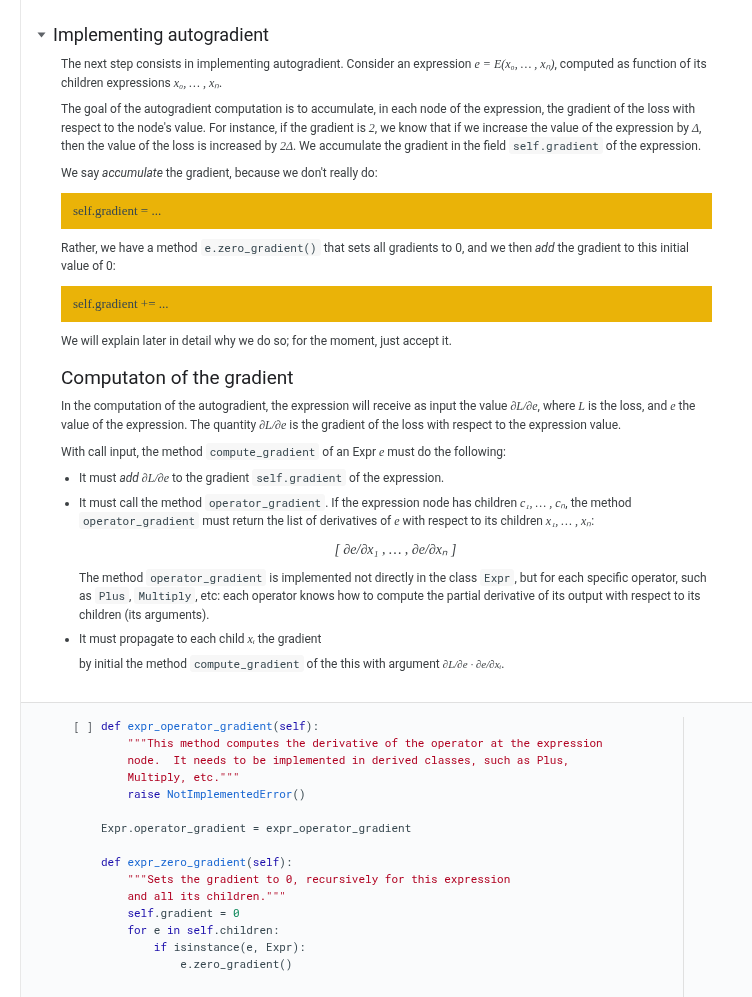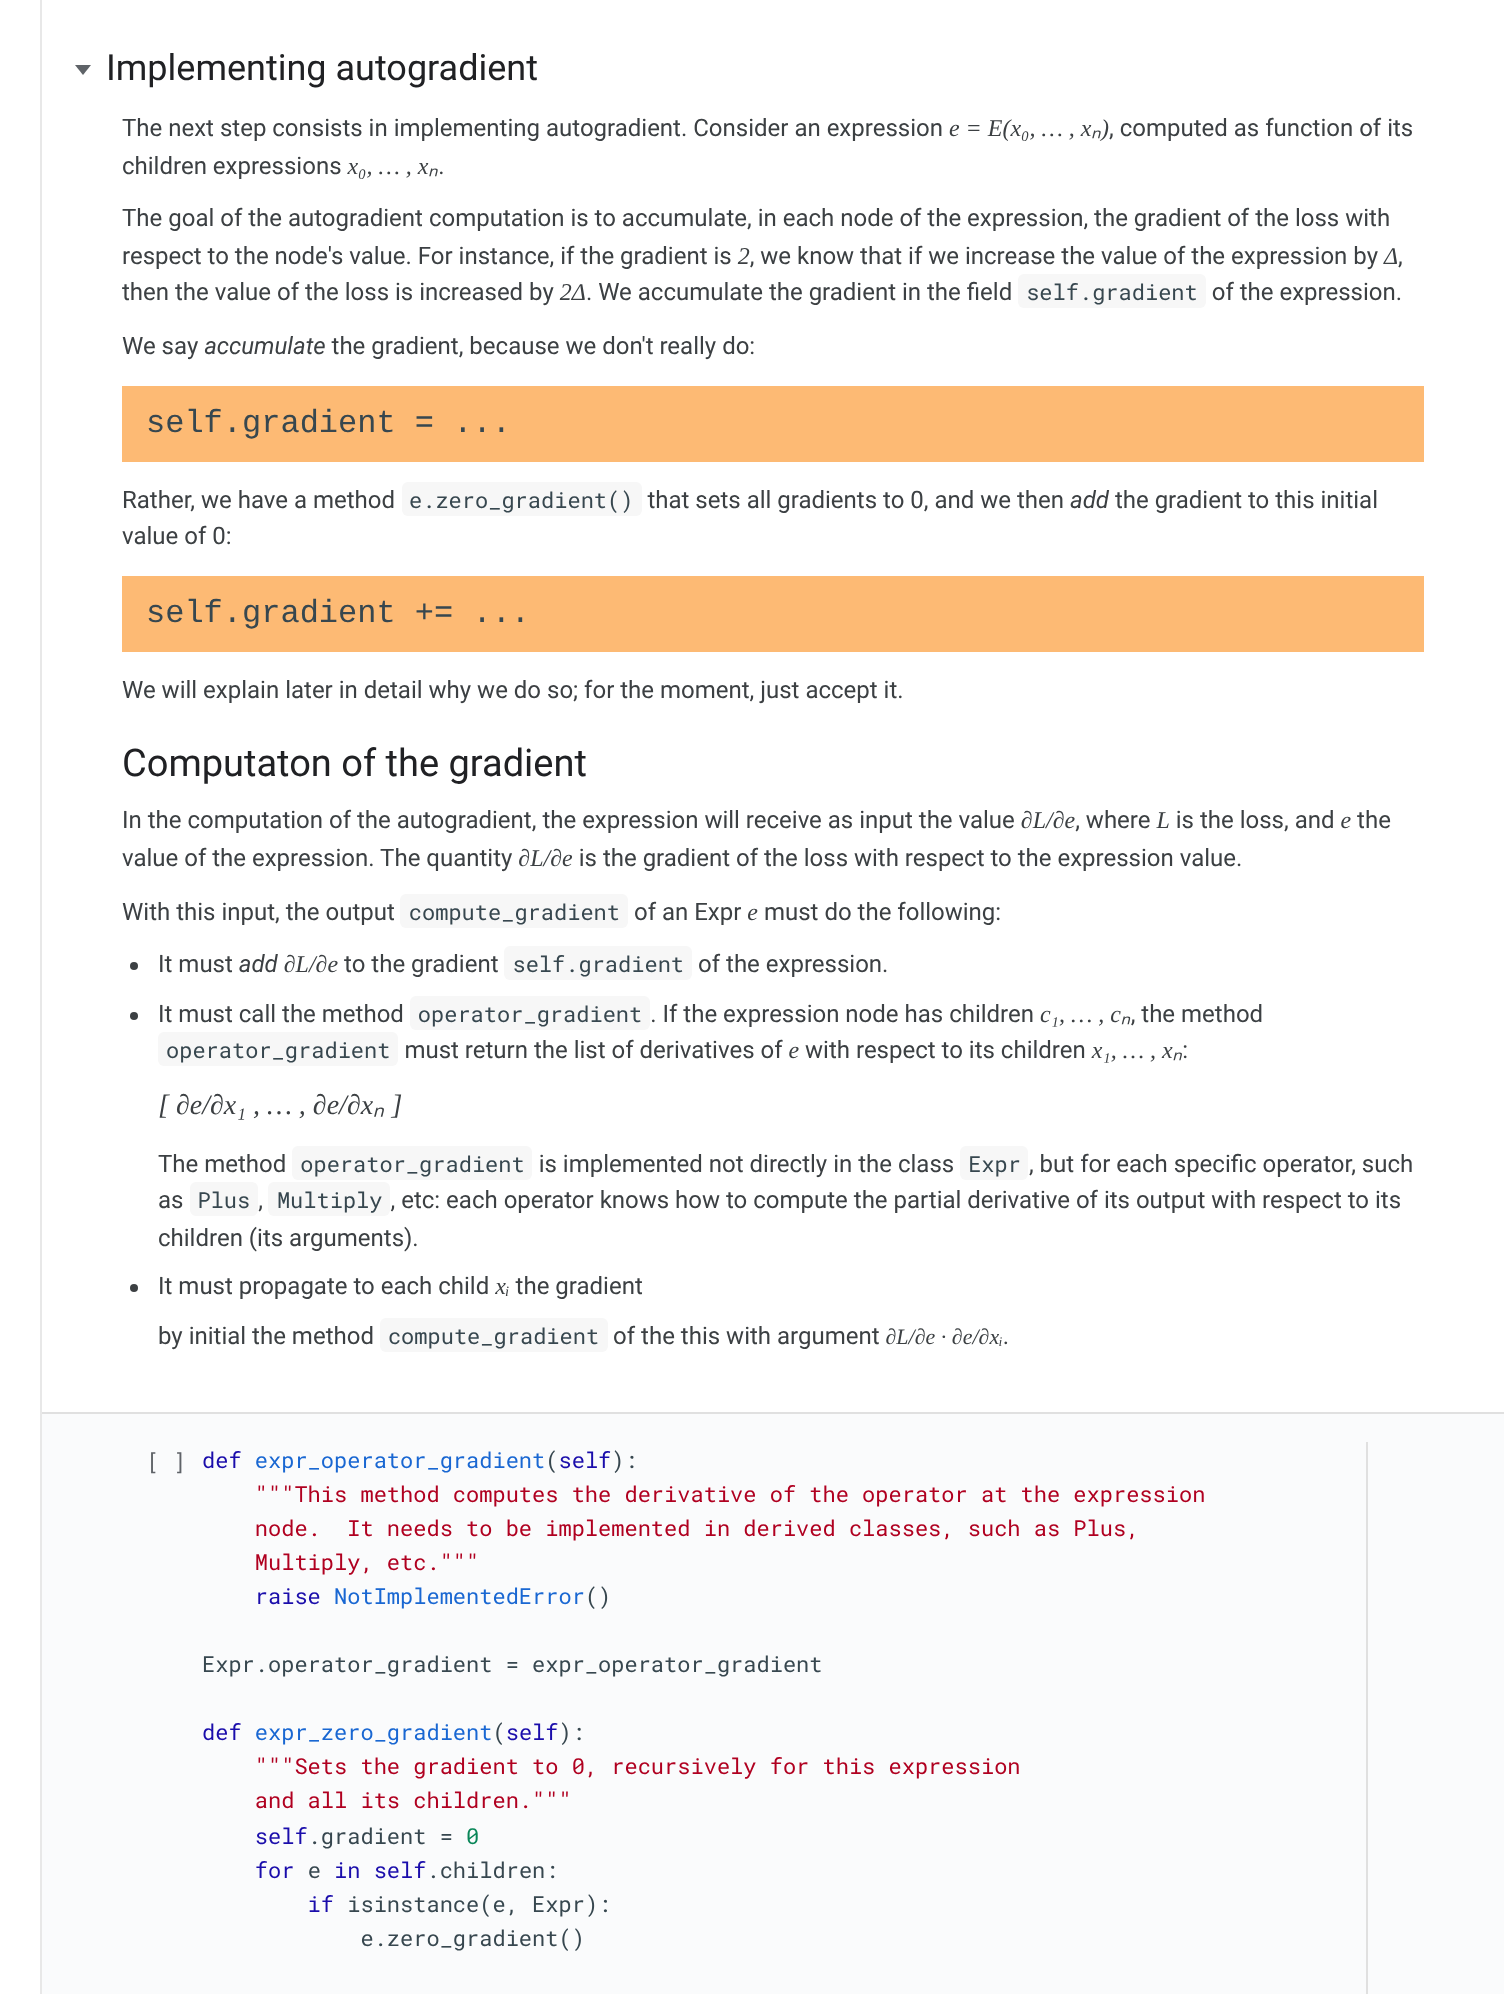--- a/index.html
+++ b/index.html
@@ -42,32 +42,32 @@
     font-family: "Roboto Mono", Menlo, monospace;
     font-size: 11px;
     background: #f7f7f7;
     padding: 1px 4px;
     border-radius: 3px;
     color: #37474f;
     font-style: normal;
     text-align: center;
   }
   pre.codeblock {
-    background: #fdba74;
-    font-family: Liberation Mono, monospace;
-    font-size: 16px;
+    background: #eab308;
+    font-family: Liberation Serif, serif;
+    font-size: 13px;
     padding: 10px 12px;
     margin: 10px 0;
     color: #37474f;
     white-space: pre-wrap;
   }
   ul { margin: 6px 0 6px 18px; padding: 0; }
   li { margin: 6px 0; line-height: 1.55; }
   .formula {
-    text-align: left;
+    text-align: center;
     font-family: Georgia, 'Times New Roman', serif;
     font-style: italic;
     font-size: 14px;
     margin: 8px 0;
   }
 
   
   .cell-wrap {
     margin-top: 28px;
     border-top: 1px solid #e0e0e0;
@@ -146,21 +146,21 @@
 
   <p>We will explain later in detail why we do so; for the moment, just accept it.</p>
 
   <h3 class="subhead">Computaton of the gradient</h3>
 
   <p>
     <span>In the computation of the autogradient, the expression will receive as input the value </span><span class="math">∂L/∂e</span><span>, where </span><span class="math">L</span><span> is the loss, and </span><span class="math">e</span><span> the value of the expression. The quantity </span><span class="math">∂L/∂e</span><span> is the gradient of the loss with respect to the expression value.</span>
   </p>
 
   <p>
-    <span>With this input, the output </span><span class="codeinline">compute_gradient</span><span> of an Expr </span><span class="math">e</span><span> must do the following:</span>
+    <span>With call input, the method </span><span class="codeinline">compute_gradient</span><span> of an Expr </span><span class="math">e</span><span> must do the following:</span>
   </p>
 
   <ul>
     <li>
       <span>It must </span><em>add</em><span> </span><span class="math">∂L/∂e</span><span> to the gradient </span><span class="codeinline">self.gradient</span><span> of the expression.</span>
     </li>
     <li>
       <p style="margin:0 0 6px 0;">
         <span>It must call the method </span><span class="codeinline">operator_gradient</span><span>. If the expression node has children </span><span class="math">c₁, … , cₙ</span><span>, the method </span><span class="codeinline">operator_gradient</span><span> must return the list of derivatives of </span><span class="math">e</span><span> with respect to its children </span><span class="math">x₁, … , xₙ</span><span>:</span>
       </p>

